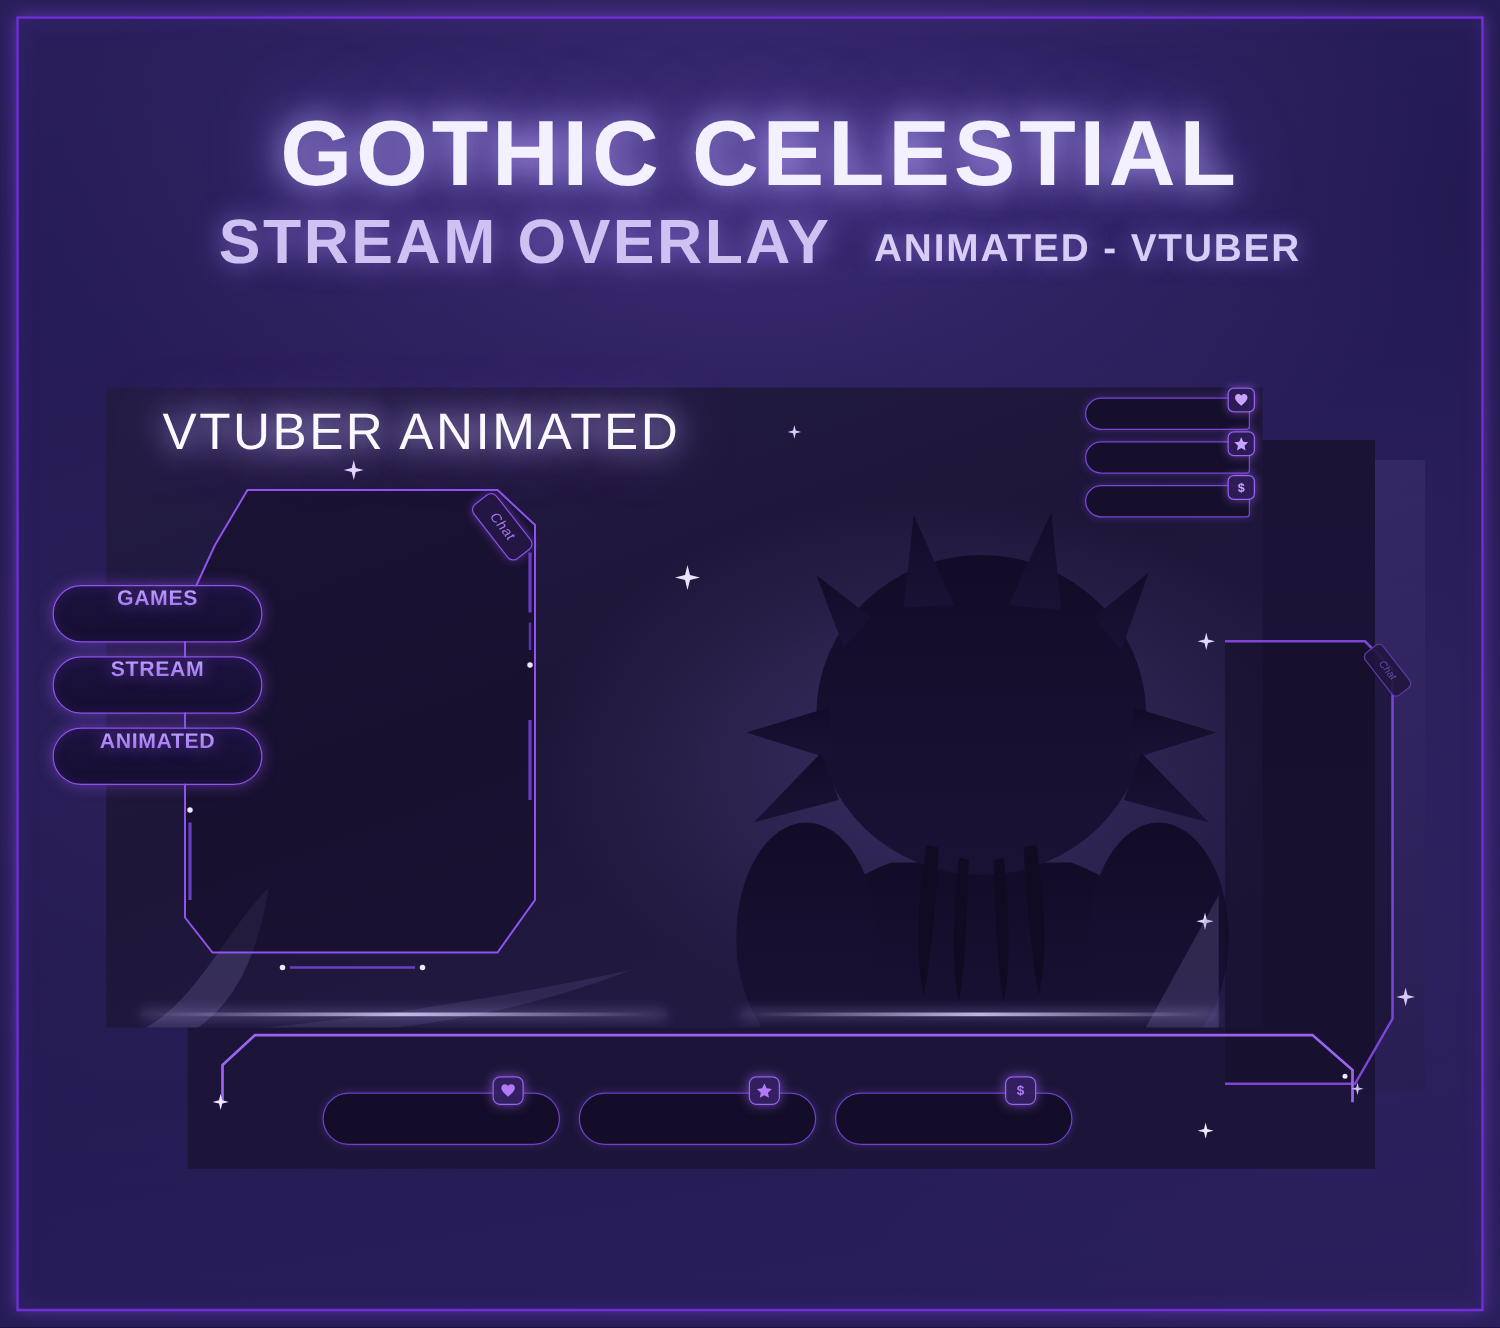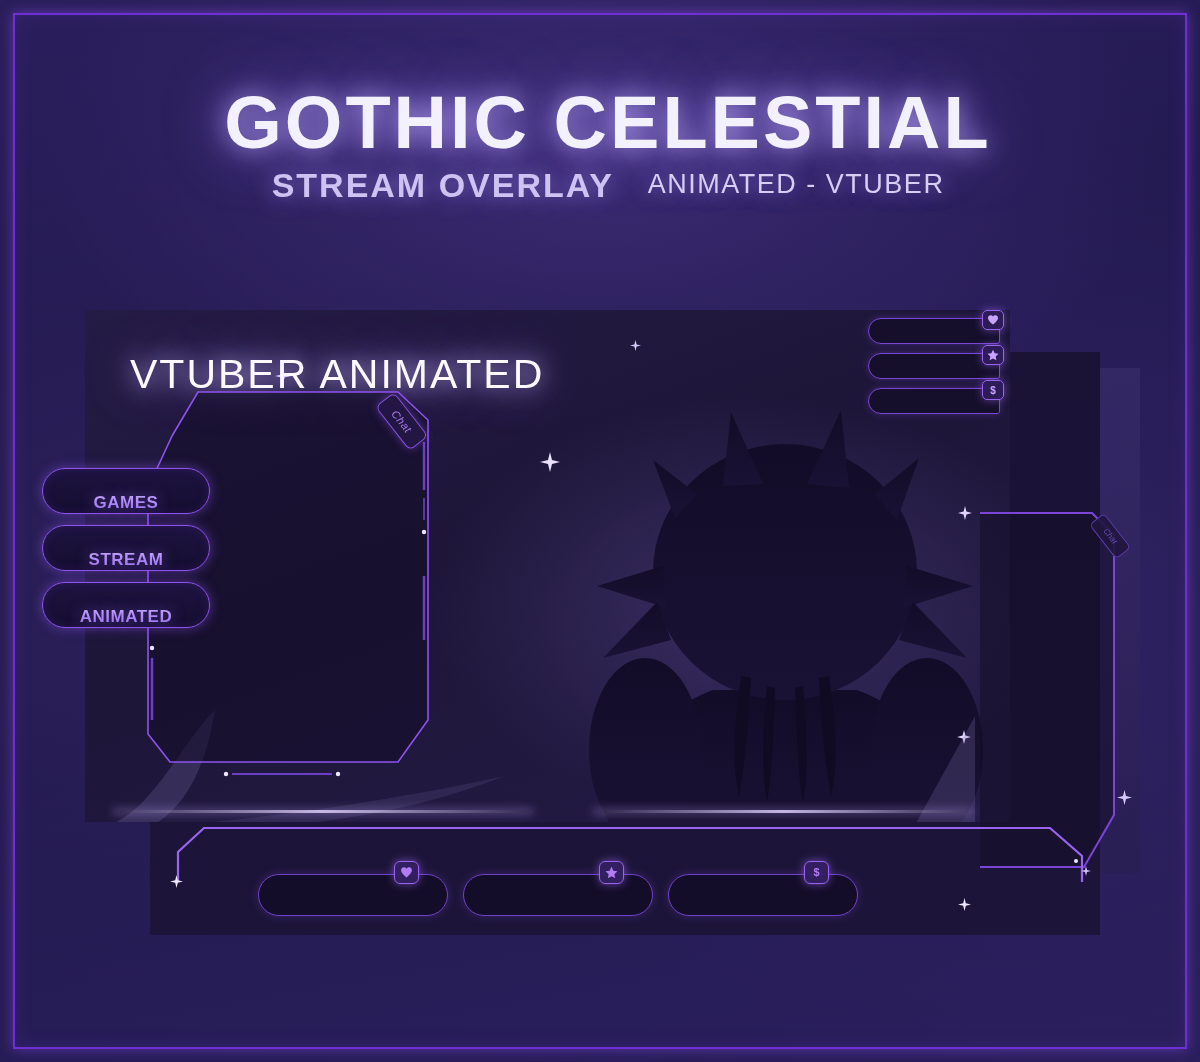--- a/index.html
+++ b/index.html
@@ -28,25 +28,25 @@
   #headline{ position:absolute; left:8px; top:86px; width:1200px; text-align:center; }
   #title-main{
     font-size:74px; font-weight:700; letter-spacing:3px; color:#f3f0ff;
     line-height:1; text-shadow:0 0 26px rgba(190,170,255,.95),0 0 60px rgba(140,110,240,.8);
   }
   #subtitle-row{
     display:flex; align-items:flex-end; justify-content:center; gap:34px;
     margin-top:8px;
   }
   #title-sub{
-    font-size:34px; font-weight:600; letter-spacing:2px; color:#cdc2f2;
+    font-size:50px; font-weight:600; letter-spacing:2px; color:#cdc2f2;
     line-height:1; text-shadow:0 0 22px rgba(160,135,245,.8);
   }
   #title-tag{
-    font-size:27px; font-weight:400; letter-spacing:1.5px; color:#d7cdf5;
+    font-size:31px; font-weight:700; letter-spacing:1.5px; color:#d7cdf5;
     line-height:1; padding-bottom:4px; text-shadow:0 0 18px rgba(150,125,240,.75);
   }
   
   #side-panel{
     position:absolute; left:1010px; top:368px; width:130px; height:505px;
     background:linear-gradient(160deg,rgba(60,48,110,.62),rgba(40,30,80,.72));
   }
   #side-moon{
     position:absolute; left:1014px; top:383px; width:90px; height:90px;
   }
@@ -67,21 +67,20 @@
   #bg-moon{ position:absolute; left:430px; top:18px; width:560px; height:560px; }
   
   #vtuber-silhouette{ position:absolute; left:460px; top:80px; width:480px; height:450px; }
   
   .star{ position:absolute; pointer-events:none; }
   
   #canvas-heading{
     position:absolute; left:130px; top:322px;
     font-size:41px; font-weight:400; letter-spacing:2px; color:#fbf9ff;
     text-shadow:0 0 22px rgba(205,190,255,.95),0 0 48px rgba(150,120,245,.85);
-    margin-top:29px;
   }
   
   #chat-frame{ position:absolute; left:140px; top:390px; width:300px; height:390px; }
   #chat-tag{
     position:absolute; left:394px; top:392px; width:56px; height:24px;
     border:1.5px solid #8a4fe8; border-radius:6px;
     background:rgba(38,24,70,.85);
     transform:rotate(52deg); transform-origin:0 0;
     box-shadow:0 0 8px rgba(138,79,232,.5);
     display:flex; align-items:center; justify-content:center;
@@ -128,21 +127,21 @@
     box-shadow:0 0 9px rgba(154,99,240,.65);
   }
   .bar-badge svg{ width:13px; height:13px; }
   
   #nav-buttons{ position:absolute; left:42px; top:468px; width:168px; }
   .nav-button{
     height:46px; margin-bottom:11px;
     border:1.6px solid #8f53ef; border-radius:23px;
     background:linear-gradient(180deg,#1d1340 0%,#150e30 100%);
     box-shadow:0 0 12px rgba(143,83,239,.5), inset 0 0 10px rgba(90,45,170,.25);
-    display:flex; align-items:flex-end; justify-content:center;
+    display:flex; align-items:flex-start; justify-content:center;
   }
   .nav-button span{
     font-size:17px; font-weight:700; letter-spacing:.5px;
     background:linear-gradient(180deg,#cbb0ff 0%,#9a6df0 100%);
     -webkit-background-clip:text; background-clip:text; color:transparent;
     text-shadow:0 0 14px rgba(160,110,250,.55);
   }
   
   #lower-outline{ position:absolute; left:170px; top:826px; width:940px; height:56px; }
   #right-outline{ position:absolute; left:980px; top:505px; width:140px; height:370px; }

